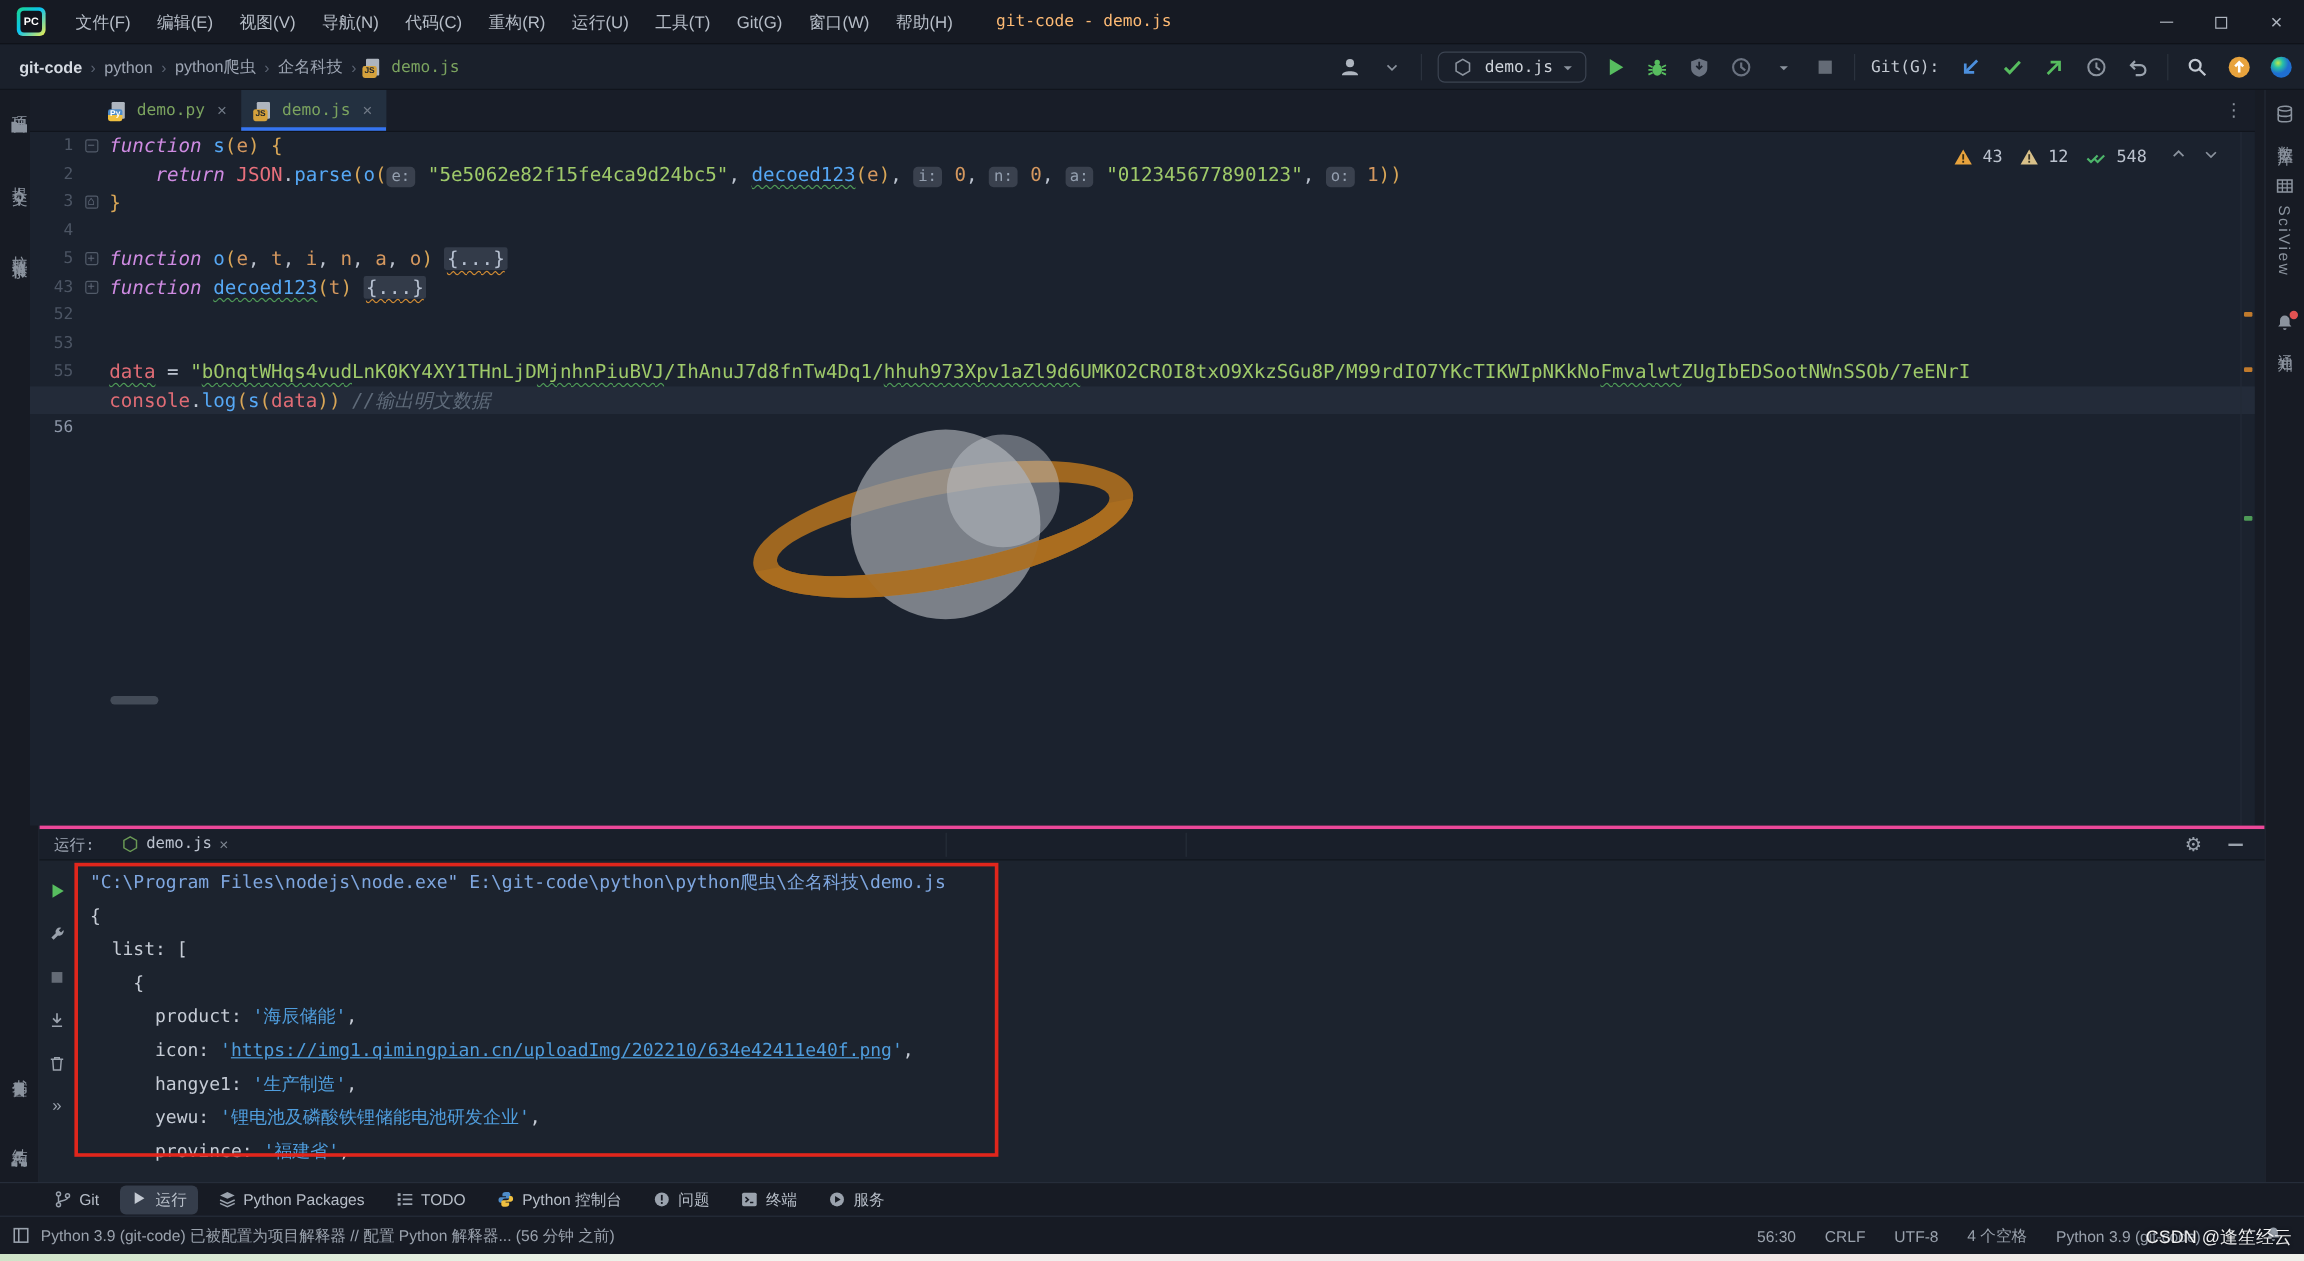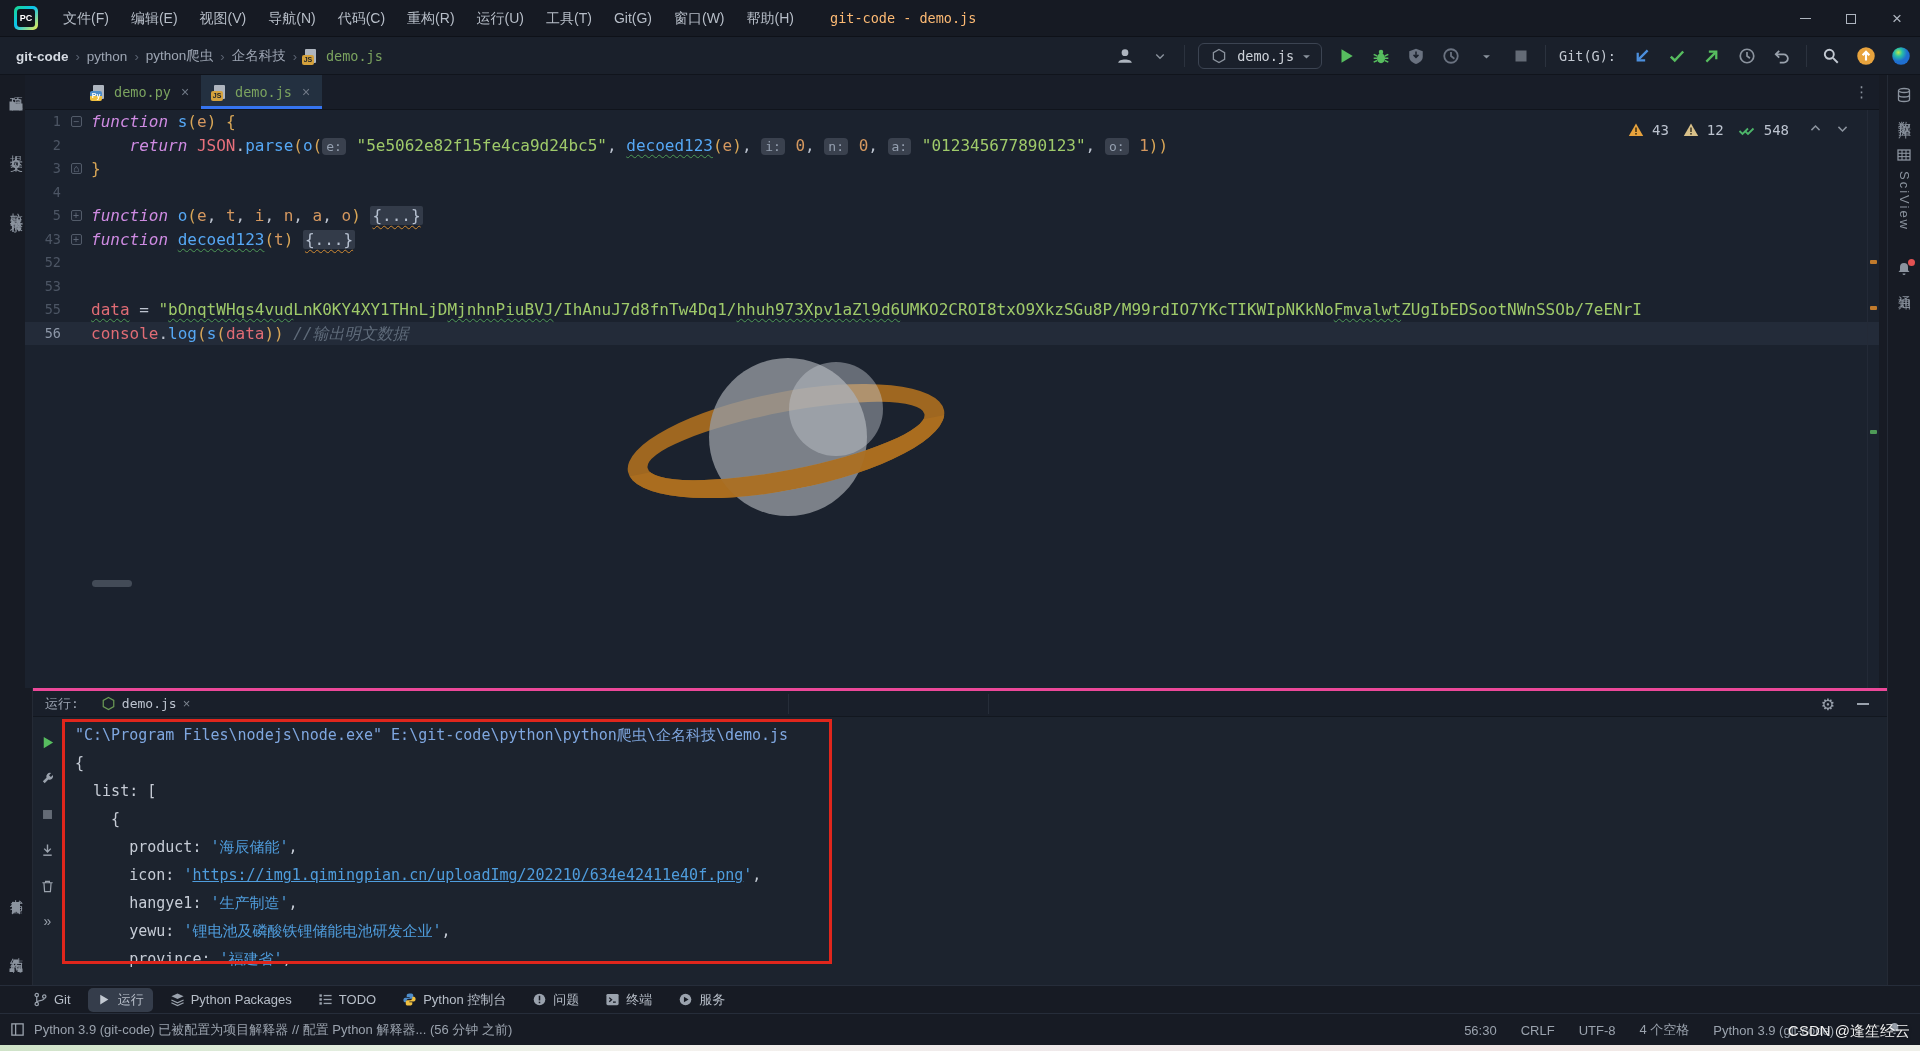--- a/index.html
+++ b/index.html
@@ -69,21 +69,21 @@
   .fic .page { position:absolute; left:1px; top:0; width:11px; height:14px; background:#aeb5bf; border-radius:1px; }
   .fic .badge { position:absolute; left:-2px; bottom:-1px; width:12px; height:10px; border-radius:2px;
      font-size:7px; font-weight:bold; color:#19202a; display:flex; align-items:center; justify-content:center; }
   .fic.js .badge { background:#d4a13c; }
   .fic.py .badge { background:linear-gradient(180deg,#4e8cc9 50%,#f0c040 50%); color:#fff; }
 
   #code-area { position:absolute; left:0; top:35px; width:1854px; height:578px; }
   .erow { display:flex; height:23.5px; line-height:23.5px; font-family:"DejaVu Sans Mono",monospace; }
   .erow.cur { background:#232b39; }
   .lnum { width:42px; text-align:right; padding-right:6px; color:#4c5564; font-size:13.5px; flex:none; }
-  .erow.cur .lnum { color:#8d97a8; }
+  .erow.cur .lnum { color:#8d97a8;margin-top:23px; }
   .lfold { width:18px; flex:none; text-align:center; color:#5d6675; font-size:10px; }
   .lfold i { font-style:normal; display:inline-block; width:11px; height:11px; line-height:10px;
     border:1px solid #525b69; border-radius:2px; background:#1e2532; }
   .lcode { white-space:pre; font-size:16px; margin-left:6px; color:#bcc3cf; }
   .tk.kw { color:#cf8be2; font-style:italic; }
   .tk.fn { color:#56a8f5; }
   .tk.cls { color:#e8707c; }
   .tk.pr { color:#d5985f; }
   .tk.str { color:#9fca6a; }
   .tk.num { color:#d5985f; }
@@ -140,21 +140,21 @@
   .crow { height:28px; line-height:28px; white-space:pre; color:#c6ccd6; }
   .ck.cmd { color:#7fa7e0; }
   .ck.val { color:#4f9ddd;margin-top:17px; }
   .ck.link { text-decoration:underline; }
 
   #annotation-box { position:absolute; left:29px; top:28px; width:770px; height:245px;
     border:3px solid #e0261c; pointer-events:none; }
 
   
   #bottombar { position:absolute; left:0; top:985px; width:1920px; height:28px; background:#171b24;
-    border-top:1px solid #262d3a; display:flex; align-items:center; padding-left:24px; gap:8px; }
+    border-top:1px solid #262d3a; display:flex; align-items:center; padding-left:36px; gap:8px; }
   .bwitem { display:flex; align-items:center; gap:6px; padding:3px 9px; border-radius:5px; cursor:default; }
   .bwitem .bw-label { color:#b7bec8; font-size:13px; }
   .bwitem.active { background:#353d4b; }
   .bic { width:15px; height:15px; }
 
   
   #statusbar { position:absolute; left:0; top:1013px; width:1920px; height:32px; background:#171b24;
     border-top:1px solid #262d3a; display:flex; align-items:center; }
   #status-left { display:flex; align-items:center; gap:9px; margin-left:10px; }
   #status-msg { color:#9aa2ad; font-size:13px; }

